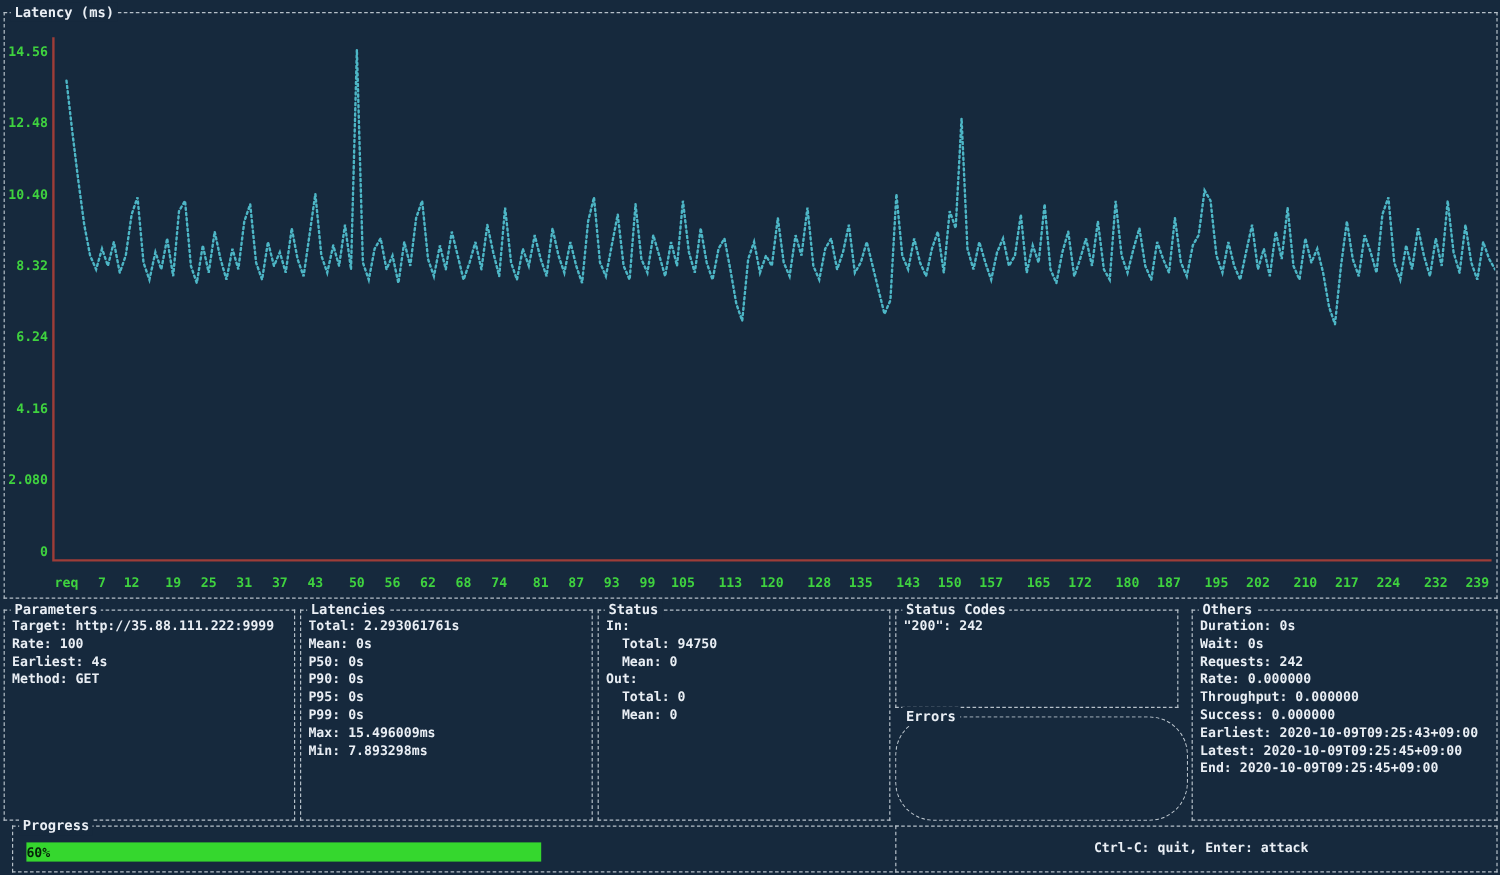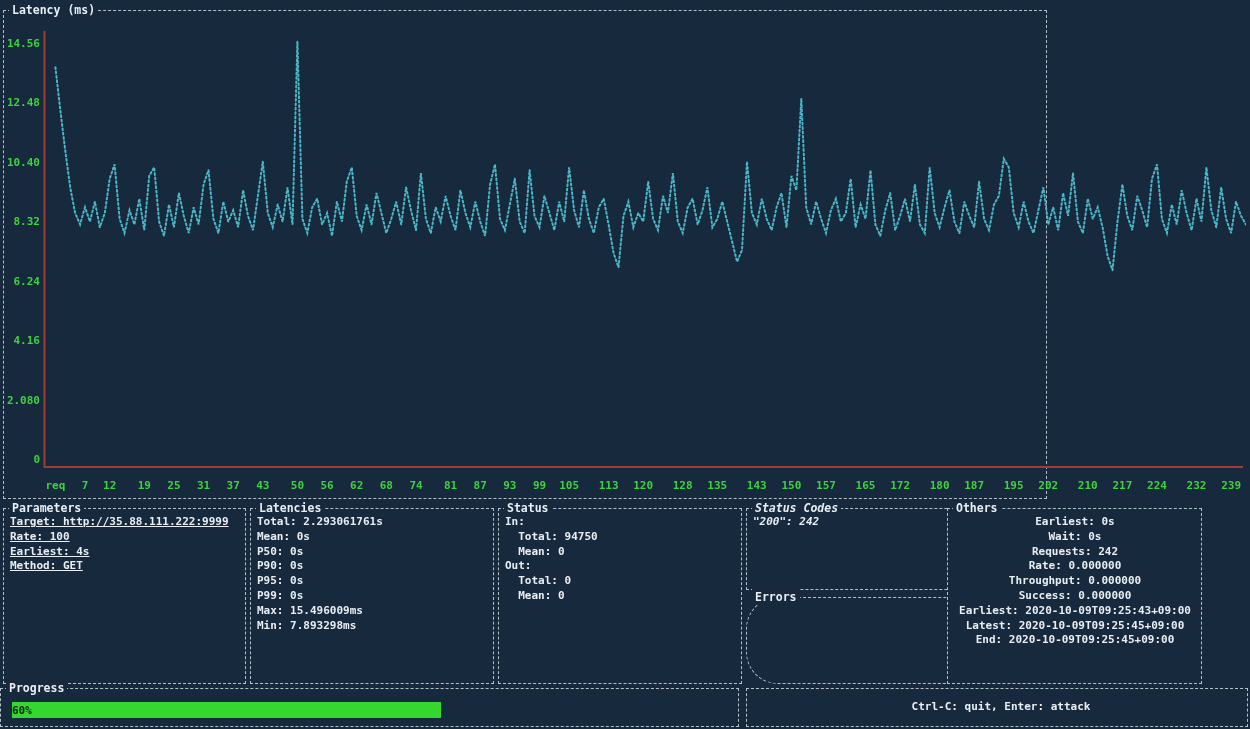--- a/index.html
+++ b/index.html
@@ -11,30 +11,30 @@
     width:1250px;height:729px;background:var(--bg);
     font-family:"DejaVu Sans Mono", monospace;font-weight:bold;color:var(--text);
     position:relative;overflow:hidden;
   }
   .panel{position:absolute;border:1px dashed var(--border);box-sizing:border-box;background:var(--bg);}
   .panel-title{
     position:absolute;top:-9px;left:5px;background:var(--bg);
     padding:0 3px;font-size:11.5px;color:var(--text);white-space:nowrap;line-height:16px;
   }
   .lines{padding:6px 5px 0 6px;font-size:11px;line-height:14.8px;white-space:pre;}
-  #chart-panel{left:3px;top:10px;width:1044px;height:489px;}
+  #chart-panel{left:3px;top:10px;width:1245px;height:489px;}
   #chart-svg{position:absolute;left:1px;top:1px;}
   #chart-svg text{font-family:"DejaVu Sans Mono", monospace;font-size:11px;font-weight:bold;}
-  #parameters-panel{left:3px;top:508px;width:243px;height:176px;text-decoration:underline;}
+  #parameters-panel{left:3px;top:508px;width:243px;height:176px;}
   #latencies-panel{left:250px;top:508px;width:244px;height:176px;}
   #bytes-panel{left:498px;top:508px;width:244px;height:176px;}
-  #status-codes-panel{left:746px;top:508px;width:236px;height:82px;font-style:italic;}
+  #status-codes-panel{left:746px;top:508px;width:236px;height:82px;}
   #errors-panel{left:746px;top:597px;width:244px;height:87px;border-radius:32px;}
-  #others-panel{left:947px;top:508px;width:255px;height:176px;text-align:center;}
-  #progress-panel{left:0;top:688px;width:739px;height:39px;}
+  #others-panel{left:993px;top:508px;width:255px;height:176px;}
+  #progress-panel{left:10px;top:688px;width:739px;height:39px;}
   #help-panel{left:746px;top:688px;width:502px;height:39px;text-align:center;}
   .gauge-track{position:absolute;left:11px;right:11px;top:13px;height:16px;}
   .gauge-fill{height:100%;background:var(--gauge);}
   .gauge-label{
     position:absolute;left:0;right:0;top:1px;
     font-size:11px;color:var(--gauge-text);line-height:15px;
   }
   .help-text{padding:11px 0 0 8px;font-size:11px;}
 </style>
 </head>
@@ -112,21 +112,21 @@
   <div class="lines"><div>"200": 242</div></div>
 </div>
 
 <div class="panel" id="errors-panel">
   <span class="panel-title">Errors</span>
   <div class="lines"></div>
 </div>
 
 <div class="panel" id="others-panel">
   <span class="panel-title">Others</span>
-  <div class="lines"><div>Earliest: 0s</div><div>Wait: 0s</div><div>Requests: 242</div><div>Rate: 0.000000</div><div>Throughput: 0.000000</div><div>Success: 0.000000</div><div>Earliest: 2020-10-09T09:25:43+09:00</div><div>Latest: 2020-10-09T09:25:45+09:00</div><div>End: 2020-10-09T09:25:45+09:00</div></div>
+  <div class="lines"><div>Duration: 0s</div><div>Wait: 0s</div><div>Requests: 242</div><div>Rate: 0.000000</div><div>Throughput: 0.000000</div><div>Success: 0.000000</div><div>Earliest: 2020-10-09T09:25:43+09:00</div><div>Latest: 2020-10-09T09:25:45+09:00</div><div>End: 2020-10-09T09:25:45+09:00</div></div>
 </div>
 
 <div class="panel" id="progress-panel">
   <span class="panel-title">Progress</span>
   <div class="gauge-track">
     <div class="gauge-fill" style="width: 60%;"></div>
     <div class="gauge-label">60%</div>
   </div>
 </div>
 

